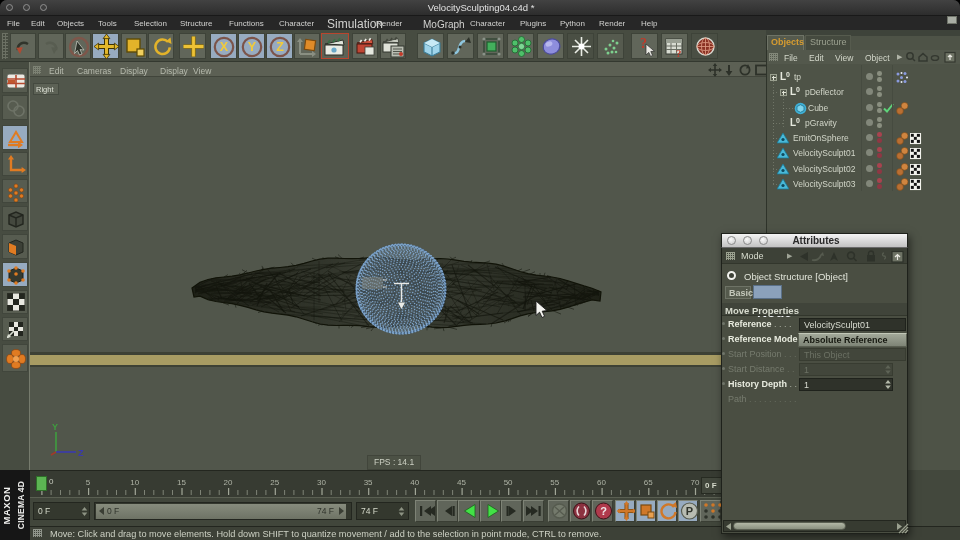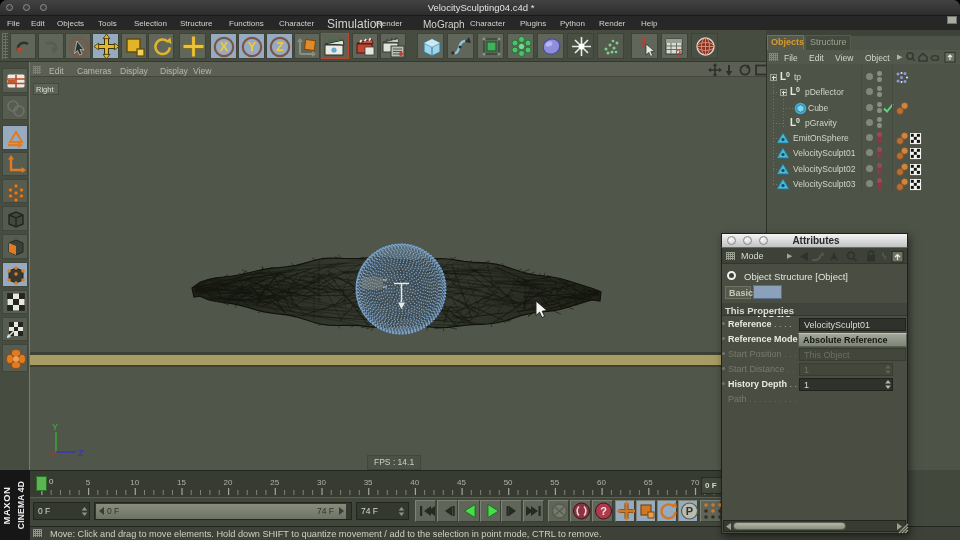--- a/index.html
+++ b/index.html
@@ -1251,21 +1251,21 @@
     <rect x="94" y="1.5" width="11" height="10.5" fill="#6e7365" stroke="#2e322a" stroke-width="1.2"></rect>
     <path d="M99.5 10V4.5M97 7l2.5-2.5L102 7" stroke="#e8e8e0" stroke-width="1.2" fill="none"></path>
   </svg>
 <div class="abs" style="left:727px;top:271px;width:9px;height:9px;border-radius:50%;border:2.4px solid #f2f2ee;background:#3d4137"></div>
 <div class="txt" style="left:744px;top:271px;font-size:9.5px;color:#e2e5da">Object Structure [Object]</div>
 <div class="abs" style="left:725px;top:286px;width:26px;height:13px;background:#555a4d;border:1px solid #6e7366"></div>
 <div class="txt" style="left:729px;top:288px;font-size:9px;font-weight:bold;color:#c4c8bb">Basic</div>
 <div class="abs" style="left:753px;top:285px;width:29px;height:14px;background:#8ba1bb;border:1px solid #5a7088"></div>
 <div class="txt" style="left:757px;top:304px;font-size:14px;font-weight:bold;color:#f4f7fa">Node</div>
 <div class="abs" style="left:722px;top:303px;width:185px;height:13px;background:#40443a;border-bottom:1px solid #32362c"></div>
-<div class="txt" style="left:725px;top:305px;font-size:9.5px;font-weight:bold;color:#d8dccf">This Properties</div>
+<div class="txt" style="left:725px;top:305px;font-size:9.5px;font-weight:bold;color:#d8dccf">Move Properties</div>
 <div class="abs" style="left:721.5px;top:322px;width:3px;height:3px;border-radius:50%;background:#70756a"></div>
 <div class="txt" style="left:728px;top:319px;font-size:9px;font-weight:bold;color:#e8ebdf">Reference <span style="font-weight:normal;color:#b0b5a6">. . . .</span></div>
 <div class="abs" style="left:799px;top:317.5px;width:107px;height:13px;background:#2f322a;border:1px solid #1f221c"></div>
 <div class="txt" style="left:804px;top:319.5px;font-size:9px;color:#d8dbd0">VelocitySculpt01</div>
 <div class="abs" style="left:721.5px;top:337px;width:3px;height:3px;border-radius:50%;background:#70756a"></div>
 <div class="txt" style="left:728px;top:334px;font-size:9px;font-weight:bold;color:#e8ebdf">Reference Mode</div>
 <div class="abs" style="left:798px;top:332.5px;width:109px;height:14px;background:linear-gradient(#a2a899,#7e8476);border:1px solid #5a5f52;border-top-color:#c2c8b8"></div>
 <div class="txt" style="left:803px;top:334.5px;font-size:9px;font-weight:bold;color:#15170f">Absolute Reference</div>
 <div class="abs" style="left:721.5px;top:352px;width:3px;height:3px;border-radius:50%;background:#70756a"></div>
 <div class="txt" style="left:728px;top:349px;font-size:9px;color:#767b6e">Start Position <span style="color:#6a6f62">. . .</span></div>

